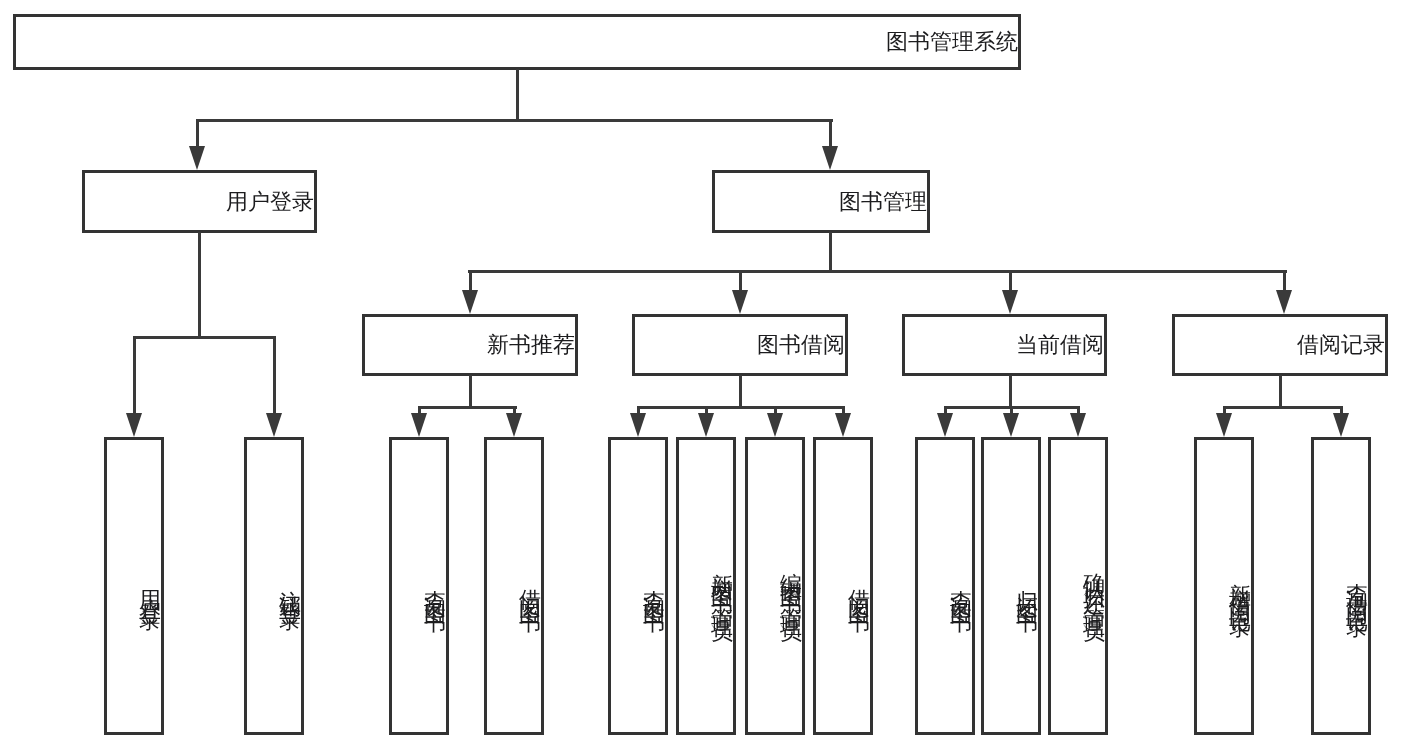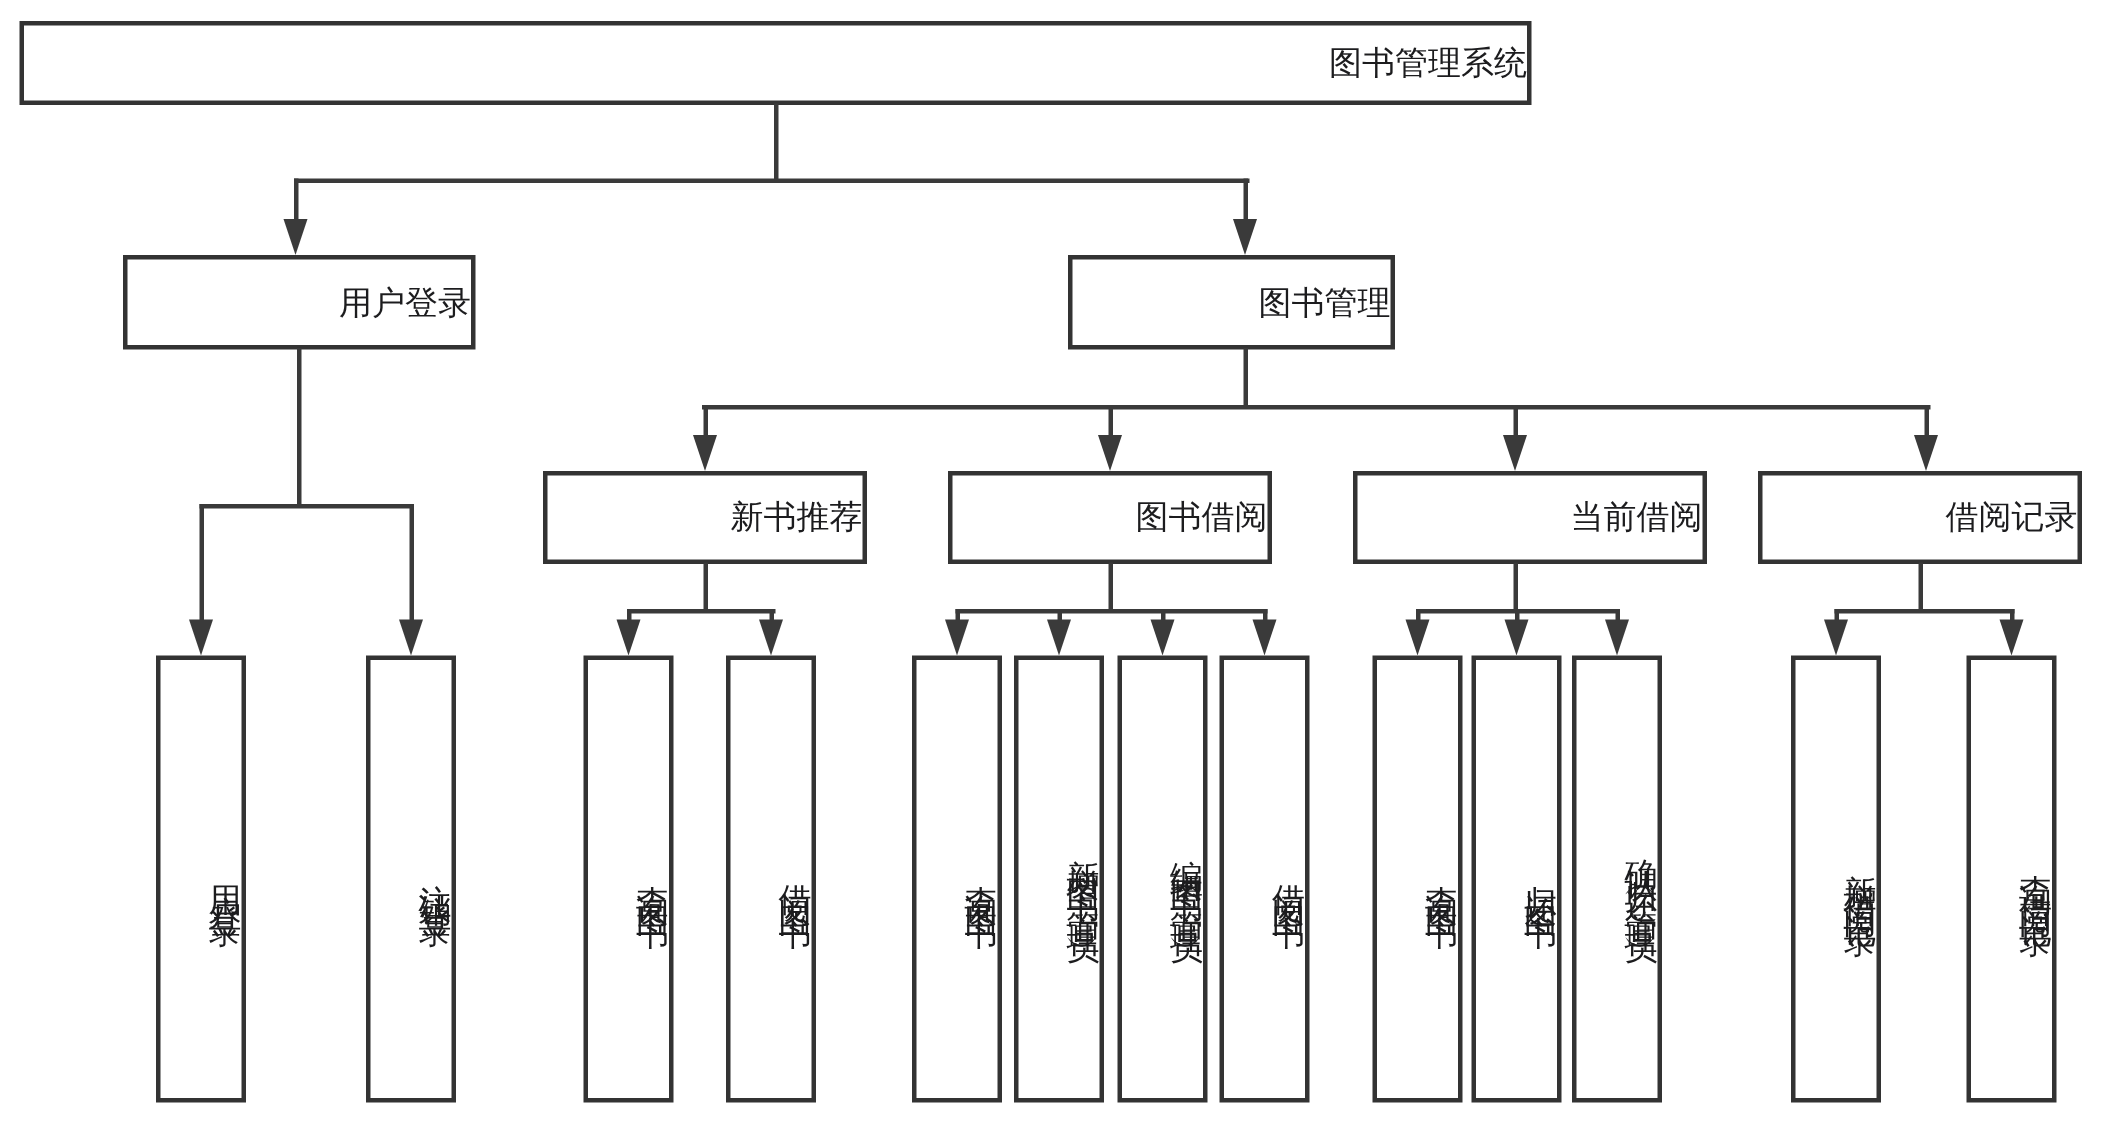--- a/index.html
+++ b/index.html
@@ -78,21 +78,21 @@
   <div class="arrow" style="left:732px;top:290px"></div>
   <div class="arrow" style="left:1002px;top:290px"></div>
   <div class="arrow" style="left:1276px;top:290px"></div>
 
   <div class="box h" style="left:362px;top:314px;width:216px;height:62px">
     <span class="lbl">新书推荐</span>
   </div>
   <div class="box h" style="left:632px;top:314px;width:216px;height:62px">
     <span class="lbl">图书借阅</span>
   </div>
-  <div class="box h" style="left:902px;top:314px;width:236px;height:62px">
+  <div class="box h" style="left:902px;top:314px;width:205px;height:62px">
     <span class="lbl">当前借阅</span>
   </div>
   <div class="box h" style="left:1172px;top:314px;width:216px;height:62px">
     <span class="lbl">借阅记录</span>
   </div>
 
   <div class="vline" style="left:469px;top:375px;height:33px"></div>
   <div class="hline" style="left:418px;top:406px;width:99px"></div>
   <div class="vline" style="left:418px;top:406px;height:11px"></div>
   <div class="vline" style="left:513px;top:406px;height:11px"></div>

